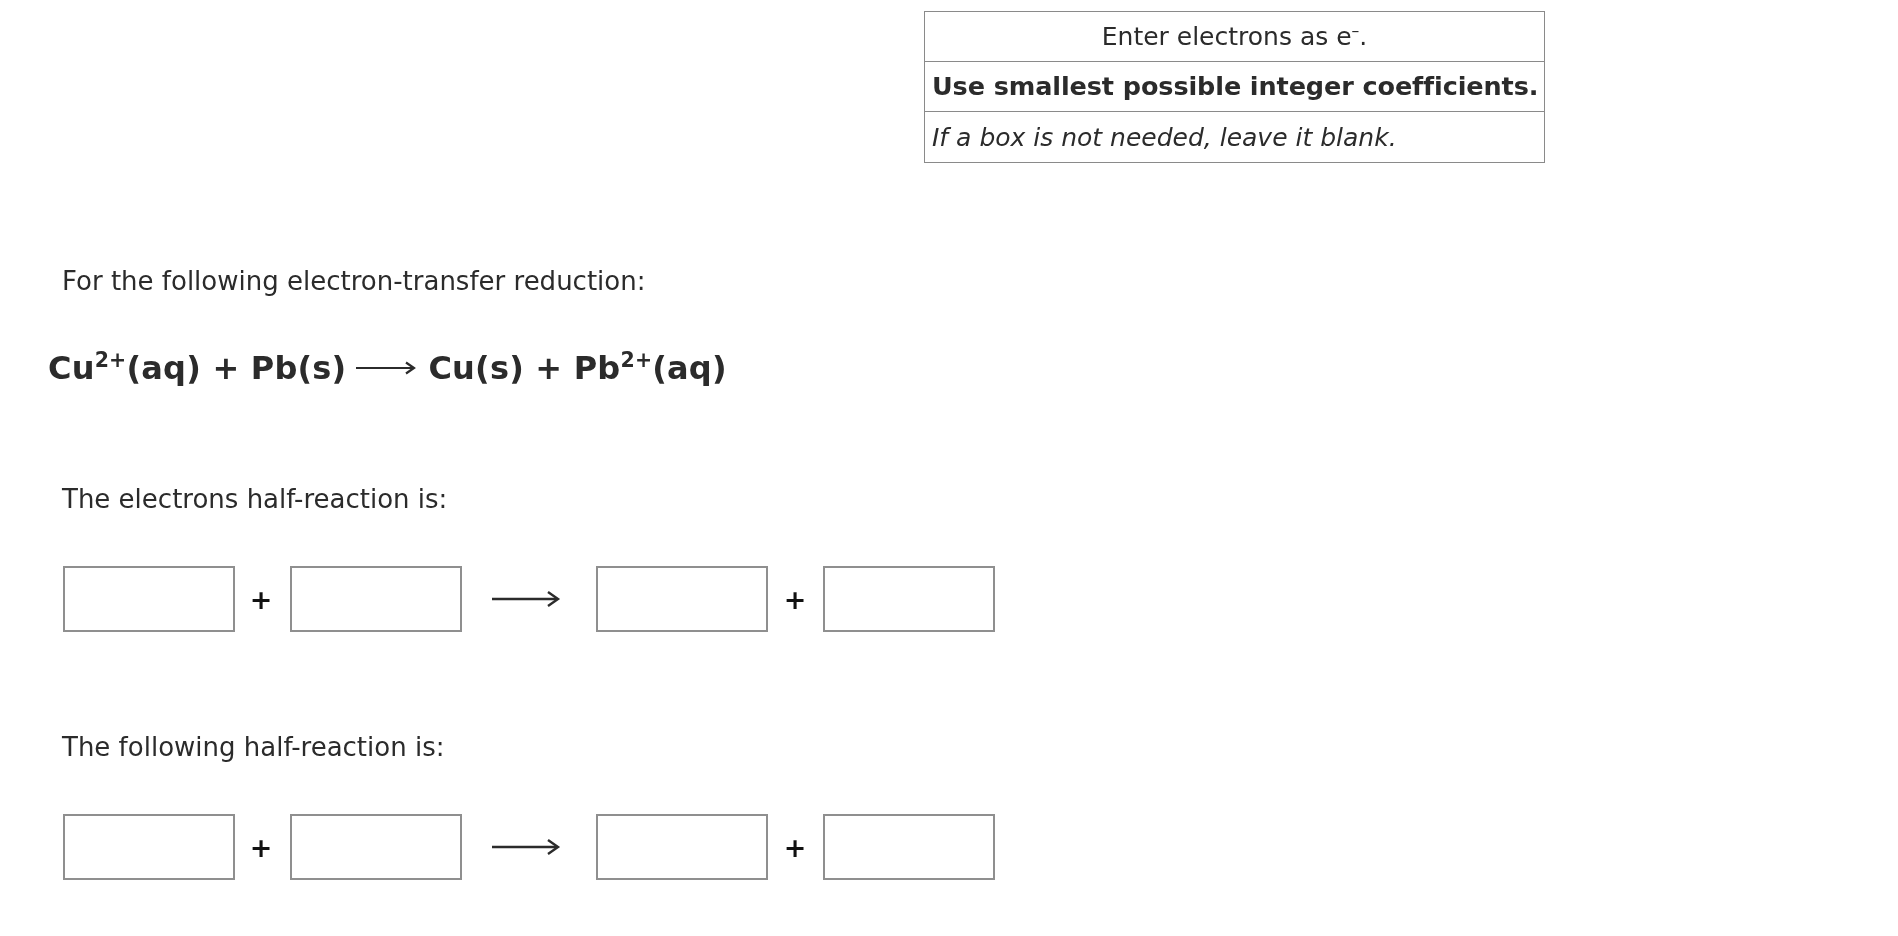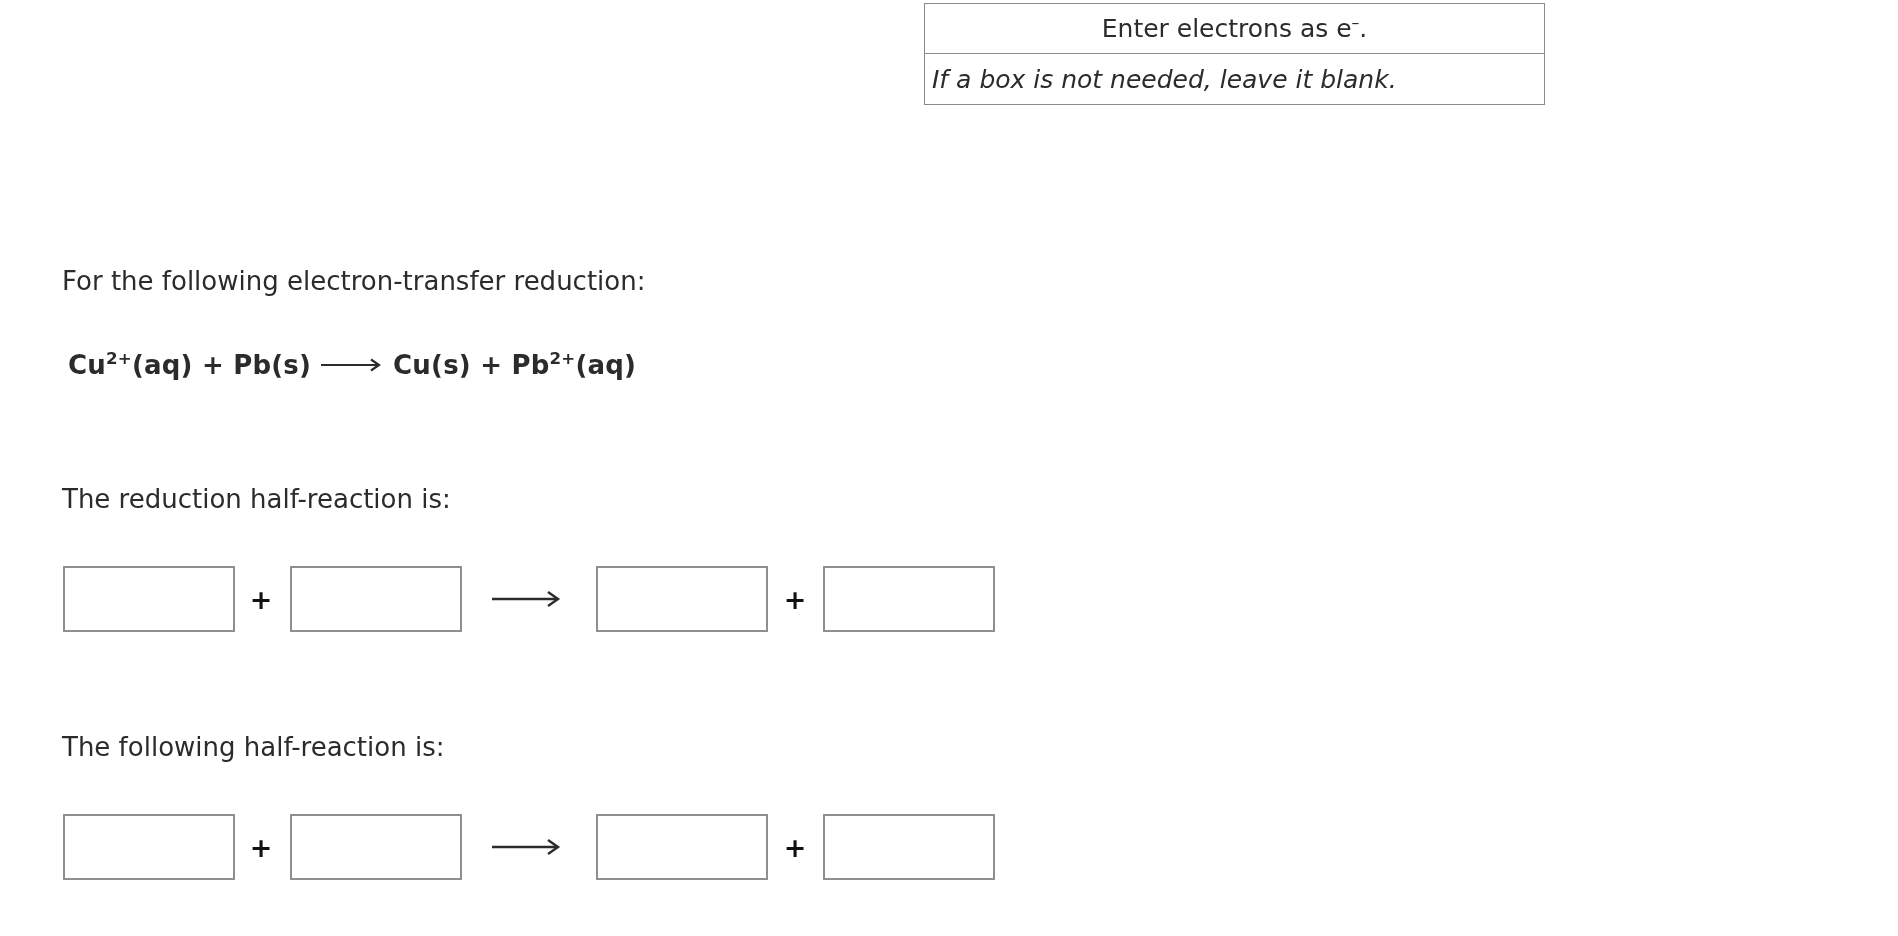--- a/index.html
+++ b/index.html
@@ -13,21 +13,21 @@
     position: relative;
     font-family: "DejaVu Sans", "Liberation Sans", sans-serif;
     color: #2b2b2b;
     overflow: hidden;
   }
 
   
   .instruction-table {
     position: absolute;
     left: 924px;
-    top: 3px;
+    top: 11px;
     width: 621px;
     border: 1px solid #8a8a8a;
     border-collapse: collapse;
     box-sizing: border-box;
   }
   .instruction-row {
     box-sizing: border-box;
     height: 50px;
     border-bottom: 1px solid #8a8a8a;
     display: flex;
@@ -68,23 +68,23 @@
     line-height: 1;
     white-space: nowrap;
   }
   #prompt-intro  { top: 268px; }
   #label-oxid    { top: 486px; }
   #label-reduct  { top: 734px; }
 
   
   .equation {
     position: absolute;
-    left: 68px;
+    left: 48px;
     top: 352px;
-    font-size: 26px;
+    font-size: 32px;
     font-weight: bold;
     line-height: 1;
     white-space: nowrap;
     letter-spacing: 0.2px;
   }
   .equation sup {
     font-size: 0.64em;
     vertical-align: super;
     line-height: 0;
   }
@@ -156,41 +156,44 @@
 </style>
 </head>
 <body>
 
 <div class="instruction-table">
 
   <div class="instruction-row instr-center">
     <span class="instr-text"><span>Enter electrons as e</span><sup>–</sup><span>.</span></span>
   </div>
 
+  <div class="instruction-row instr-left">
+    <span class="instr-text bold">Use smallest possible integer coefficients.</span>
+  </div>
 
   <div class="instruction-row instr-left">
     <span class="instr-text">If a box is not needed, leave it blank.</span>
   </div>
 
 </div>
 
 <div class="prompt" id="prompt-intro">For the following electron-transfer reduction:</div>
 
 <div class="equation">
   <span>Cu</span><sup>2+</sup><span>(aq)</span>
   <span>+</span>
   <span>Pb</span><span>(s)</span><span class="eq-arrow"><svg class="arrow-svg" width="62" height="14" viewBox="0 0 62 14">
         <line x1="0" y1="7" x2="57" y2="7" stroke="#2b2b2b" stroke-width="2.2"></line>
         <polyline points="50,1.5 58,7 50,12.5" fill="none" stroke="#2b2b2b" stroke-width="2.2"></polyline>
       </svg></span><span>Cu</span><span>(s)</span>
   <span>+</span>
   <span>Pb</span><sup>2+</sup><span>(aq)</span>
 </div>
 
-<div class="prompt" id="label-oxid">The reduction half-reaction is:</div>
+<div class="prompt" id="label-oxid">The electrons half-reaction is:</div>
 
 <div class="halfrxn-row" id="row-oxidation">
   <input class="answer-box box-1" type="text" value="" placeholder="" style="">
   <span class="plus-sign plus-1">+</span>
   <input class="answer-box box-2" type="text" value="" placeholder="" style="">
   <span class="row-arrow">
     <svg class="arrow-svg" width="72" height="66" viewBox="0 0 72 66">
       <line x1="0" y1="33" x2="64" y2="33" stroke="#2b2b2b" stroke-width="2.4"></line>
       <polyline points="56,26 66,33 56,40" fill="none" stroke="#2b2b2b" stroke-width="2.4"></polyline>
     </svg>

